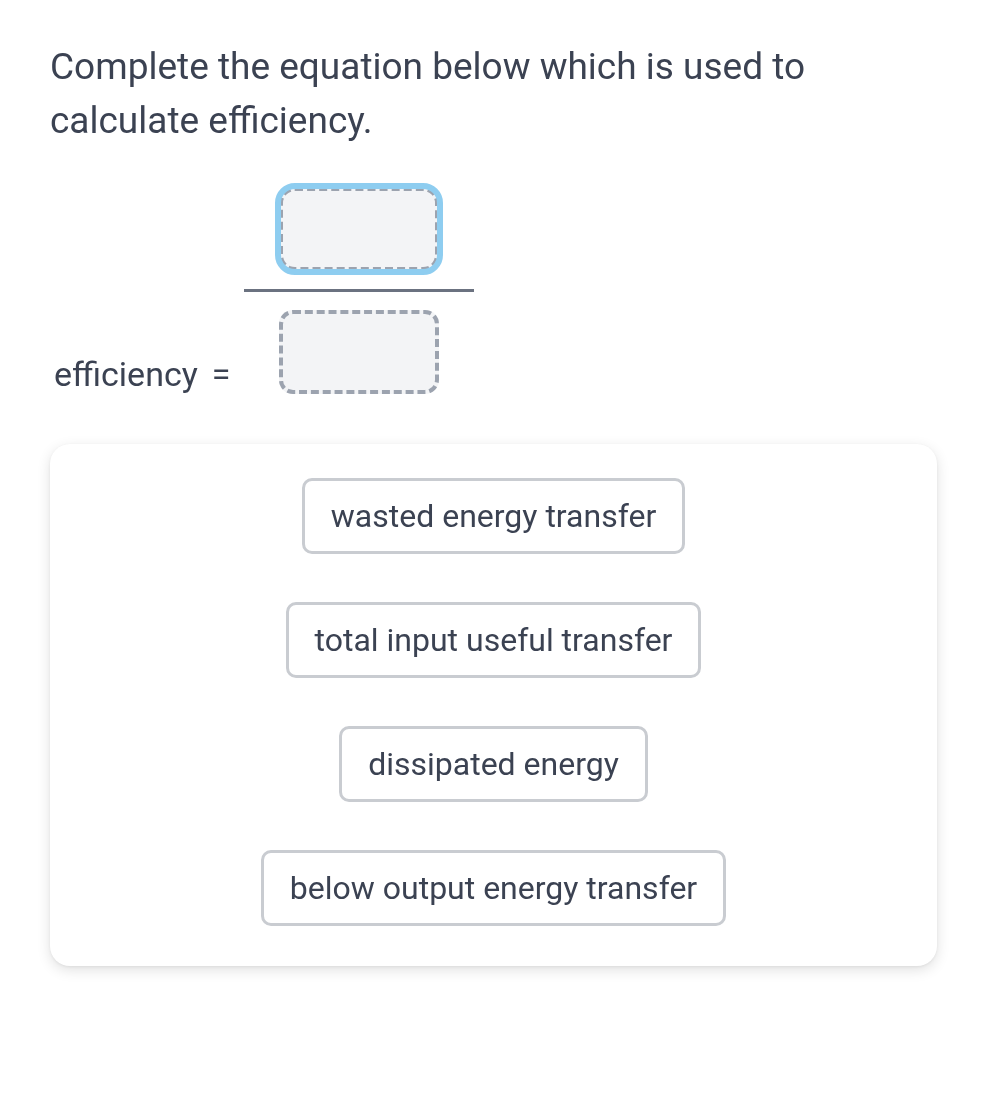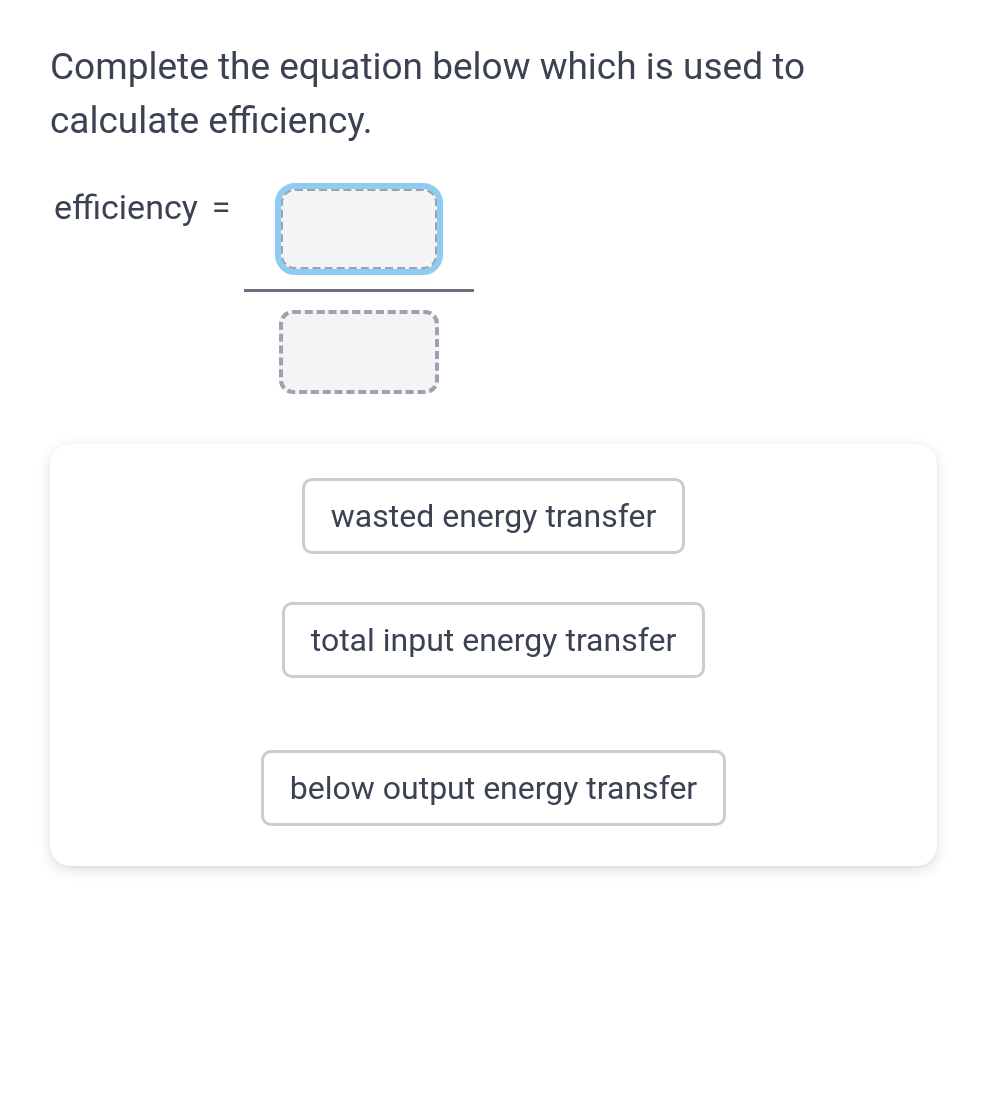--- a/index.html
+++ b/index.html
@@ -11,21 +11,21 @@
     width: 987px;
   }
   .prompt {
     font-size: 37px;
     line-height: 1.45;
     color: #3b4252;
     margin-bottom: 40px;
   }
   .equation-row {
     display: flex;
-    align-items: flex-start;
+    align-items: flex-end;
     gap: 14px;
     font-size: 34px;
     color: #3b4252;
     margin-bottom: 50px;
     padding-left: 4px;
   }
   .fraction {
     display: inline-flex;
     flex-direction: column;
     align-items: center;
@@ -83,17 +83,18 @@
   <span class="fraction">
     <span class="drop-slot active"></span>
     <span class="frac-bar"></span>
     <span class="drop-slot"></span>
   </span>
 </div>
 
 <div class="options-panel">
   <div class="option-tile">wasted energy transfer</div>
   <div class="row-break"></div>
-  <div class="option-tile">total input energy transfer</div>
+  <div class="option-tile">total input useful transfer</div>
   <div class="row-break"></div>
+  <div class="option-tile">dissipated energy</div>
   <div class="row-break"></div>
   <div class="option-tile">below output energy transfer</div>
 </div>
 
 </body></html>

